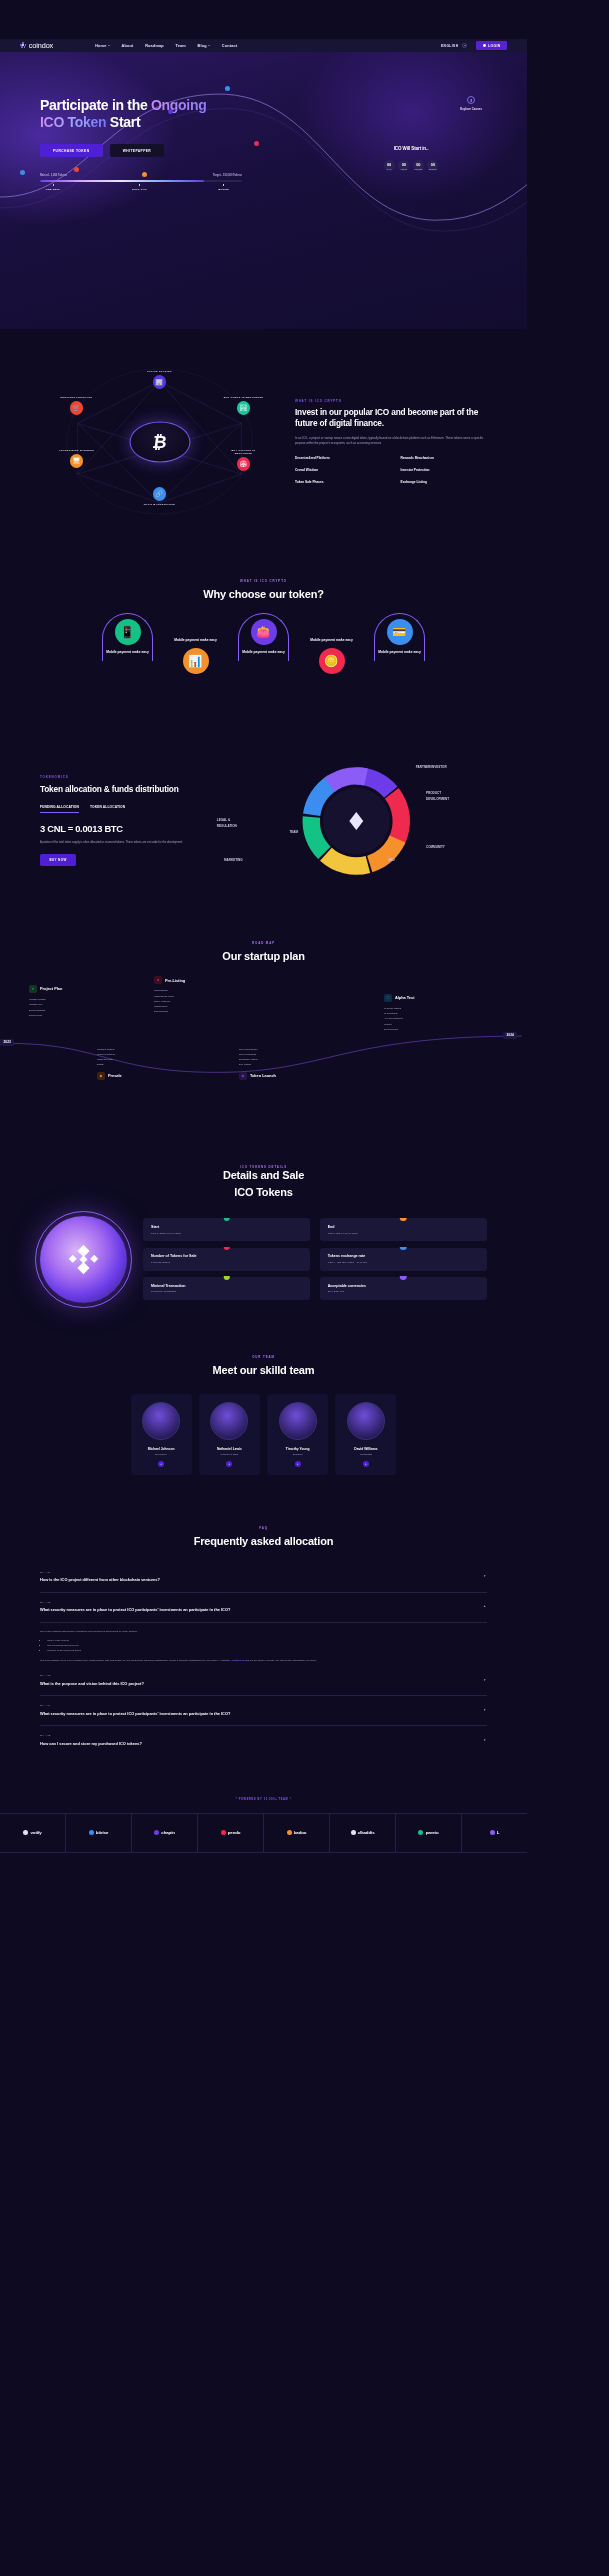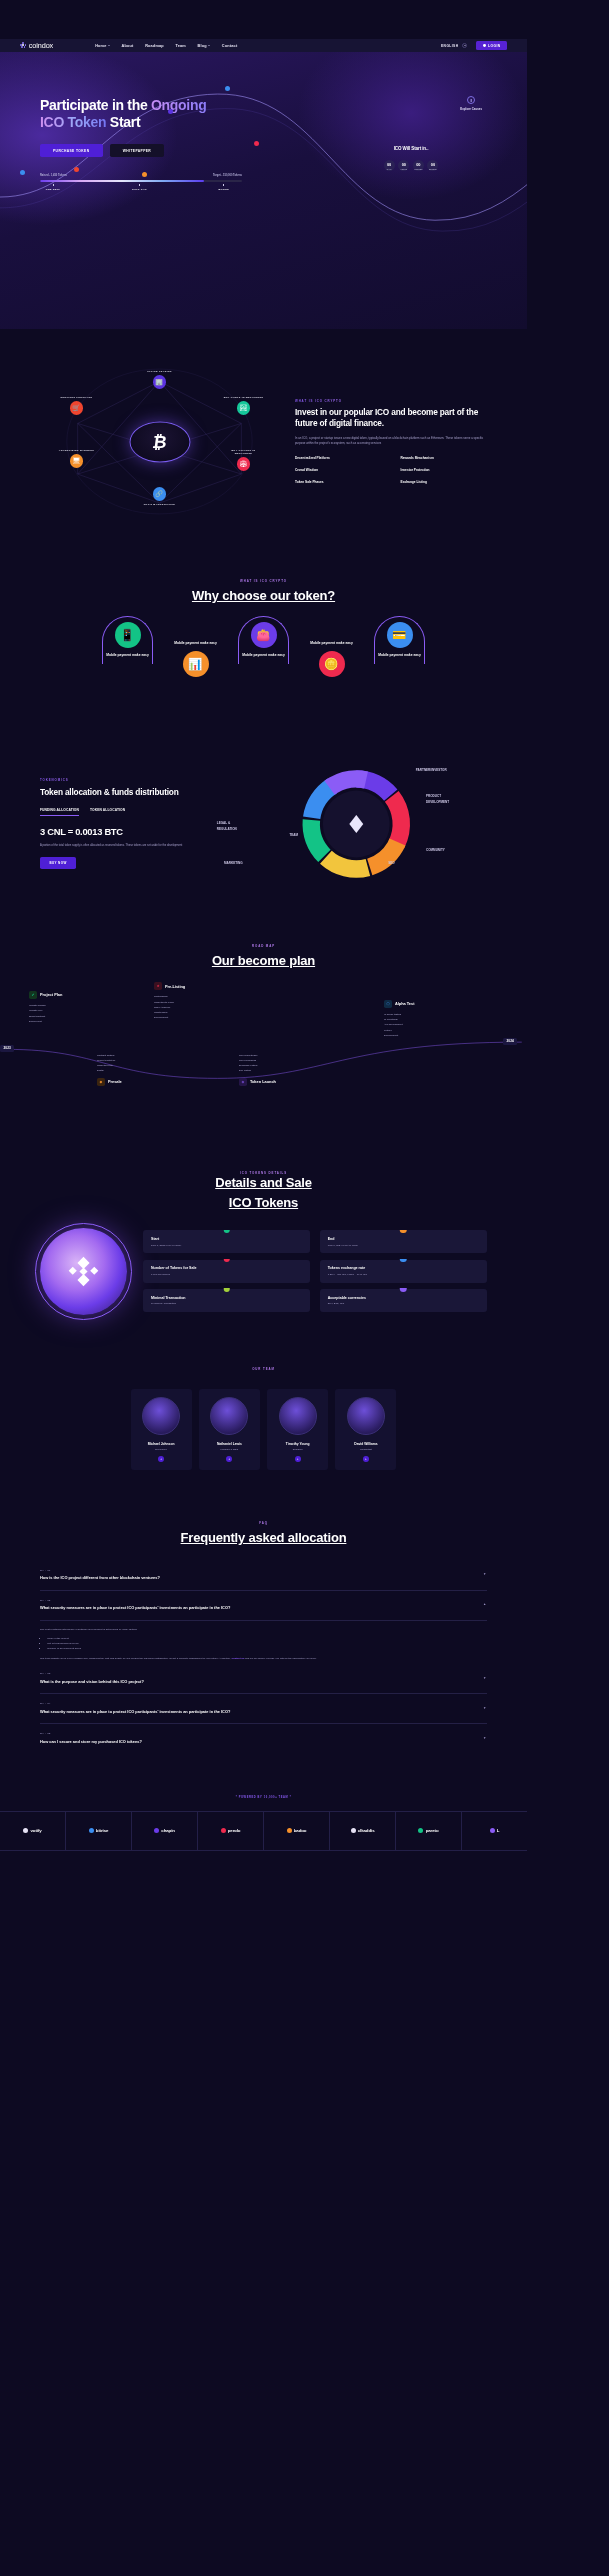--- a/index.html
+++ b/index.html
@@ -95,21 +95,21 @@
 
   .hero-coin { position:absolute; width:5px;height:5px;border-radius:50%; z-index:6; }
 
   svg.hero-curve { position:absolute; left:0; top:0; width:609px; height:277px; z-index:2; }
 
   
   .sec { position:relative; padding:0 40px; }
   .eyebrow { font-size:2.9px; font-weight:700; letter-spacing:0.9px; text-align:center;
     background:linear-gradient(90deg,#8b5cf6,#c084fc,#818cf8); -webkit-background-clip:text;background-clip:text;color:transparent; }
   .eyebrow.left { text-align:left; }
-  .sec-h2 { font-size:13px; font-weight:700; text-align:center; margin-top:5px; letter-spacing:-0.2px;text-decoration:underline; }
+  .sec-h2 { font-size:11px; font-weight:700; text-align:center; margin-top:5px; letter-spacing:-0.2px; }
 
   
   .about { display:flex; padding:29px 40px 25px; gap:16px; align-items:center; background:#0d0a22; }
   .hexwrap { width:239px; height:167px; position:relative; }
   .hex-center {
     position:absolute; left:50%; top:50%; transform:translate(-50%,-50%);
     width:61px; height:41px; border-radius:50%;
     background:radial-gradient(ellipse at 50% 40%, #1b1333 0%, #0e0a20 75%);
     border:0.9px solid #7a5cf0; display:flex; align-items:center; justify-content:center;
     box-shadow:0 0 16px rgba(120,80,240,.5);
@@ -469,21 +469,21 @@
           <text x="108" y="112">TEAM</text>
           <text x="244" y="150">SEO</text>
           <text x="296" y="132">COMMUNITY</text>
         </g>
       </svg>
     </div>
   </div>
 
   <div class="sec roadmap">
     <div class="eyebrow">ROAD MAP</div>
-    <div class="sec-h2">Our become plan</div>
+    <div class="sec-h2">Our startup plan</div>
     <div class="rm-canvas">
       <svg width="529" height="138" style="position:absolute;left:0;top:0" viewBox="0 0 730 190">
         <path d="M10 90 C 140 90, 150 130, 300 130 C 450 130, 470 80, 720 80" stroke="#8b5cf6" stroke-width=".8" fill="none" opacity=".8"></path>
       </svg>
       <div class="rm-year" style="left:0px;top:61px">2023</div>
       <div class="rm-year" style="left:503px;top:54px">2024</div>
 
       <div class="rm-col" style="left:29px;top:7.3px">
         <div class="rm-head">
           <span class="rm-badge" style="background:#12351f;color:#13c386">✔</span>
@@ -589,20 +589,21 @@
           <span class="pin" style="background:#8b5cf6"></span>
           <div class="det-t">Acceptable currencies</div>
           <div class="det-v">ETH, BTC, LTC</div>
         </div>
       </div>
     </div>
   </div>
 
   <div class="sec team">
     <div class="eyebrow">OUR TEAM</div>
+    <div class="sec-h2">Meet our skilld team</div>
     <div class="team-row">
       <div class="tm">
         <div class="tm-img"></div>
         <div class="tm-name">Michael Johnson</div>
         <div class="tm-role">Developer</div>
         <div class="tm-soc">+</div>
       </div>
       <div class="tm">
         <div class="tm-img"></div>
         <div class="tm-name">Nathaniel Lewis</div>

